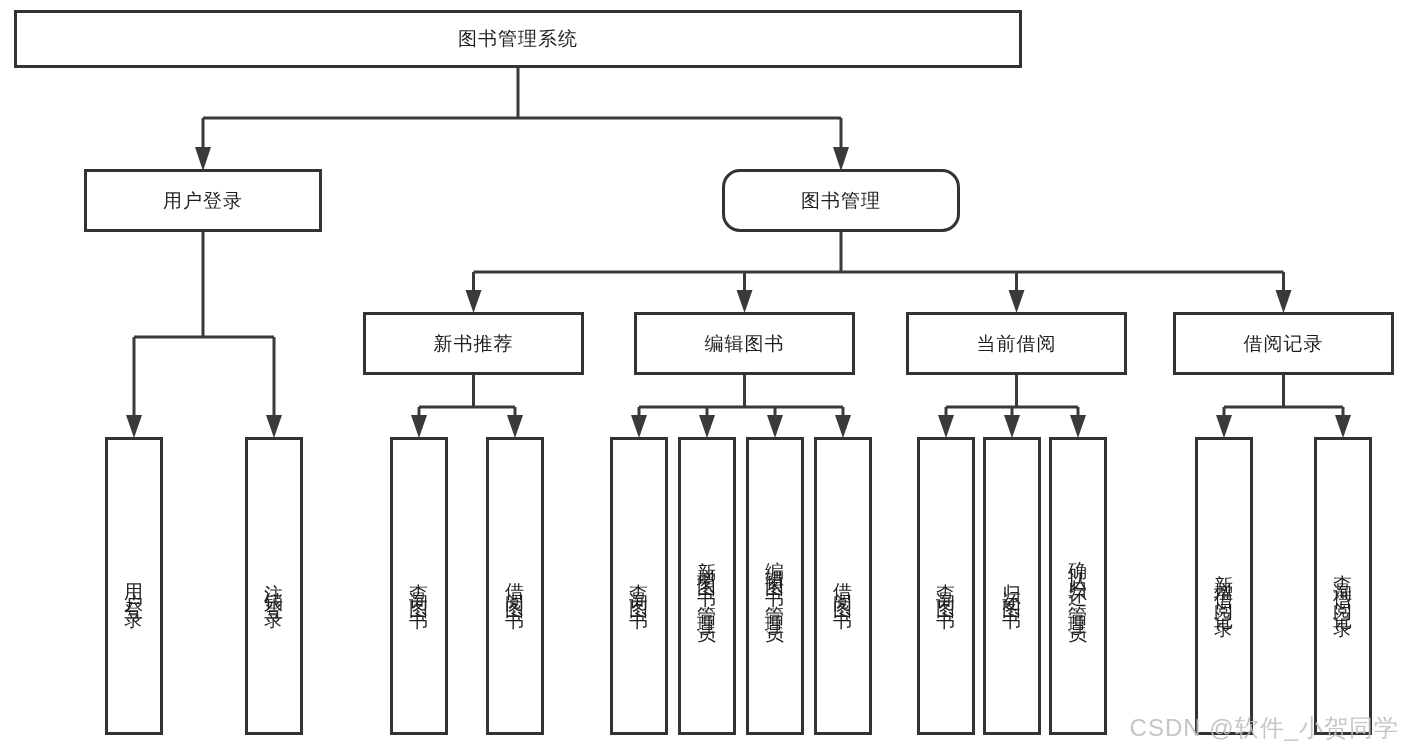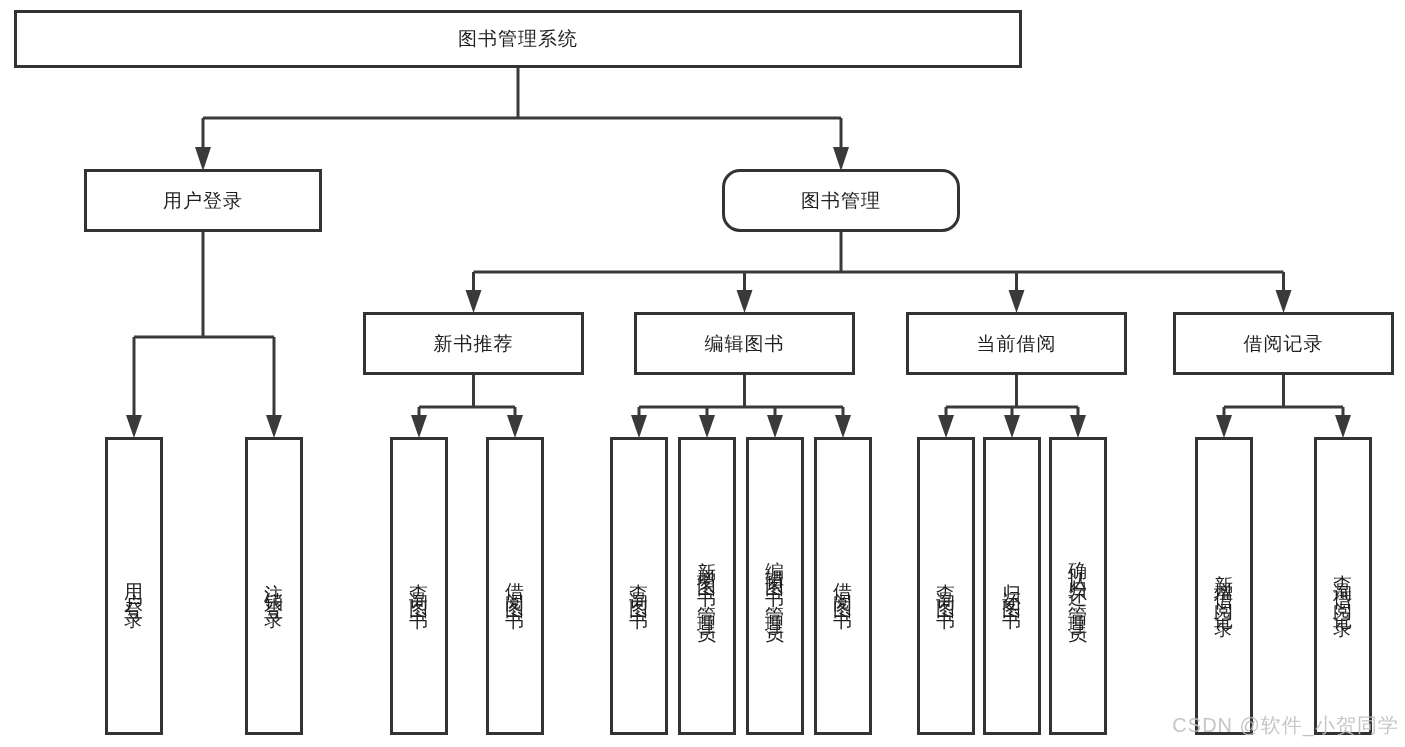--- a/index.html
+++ b/index.html
@@ -48,21 +48,21 @@
     letter-spacing: 9px;
     font-size: 19px;
     white-space: normal;
     line-height: 1;
   }
   .watermark {
     position: absolute;
     right: 6px;
     top: 712px;
     z-index: 3;
-    font-size: 20px;
+    font-size: 24px;
     color: #bfbfbf;
     letter-spacing: 1px;
     opacity: 0.9;
     white-space: nowrap;
   }
 </style>
 </head>
 <body>
 
 <div class="canvas">

